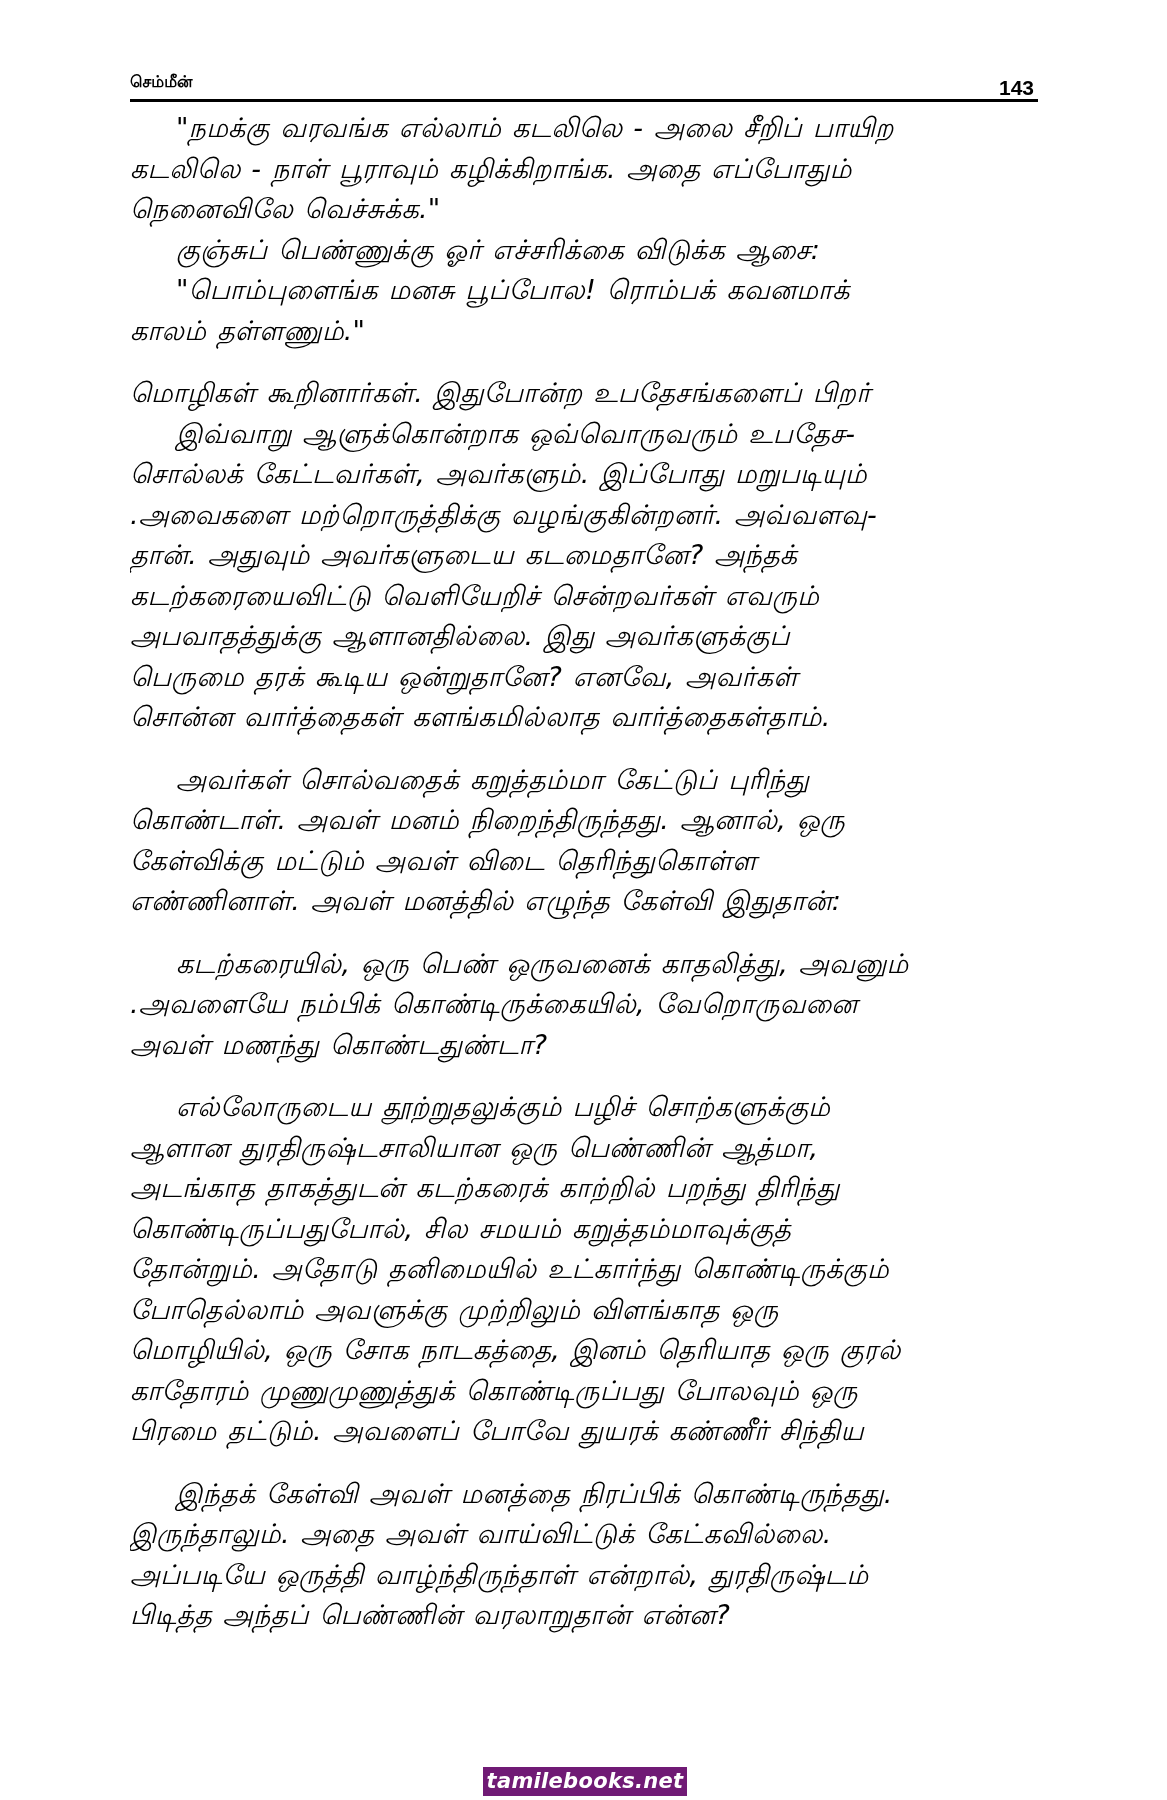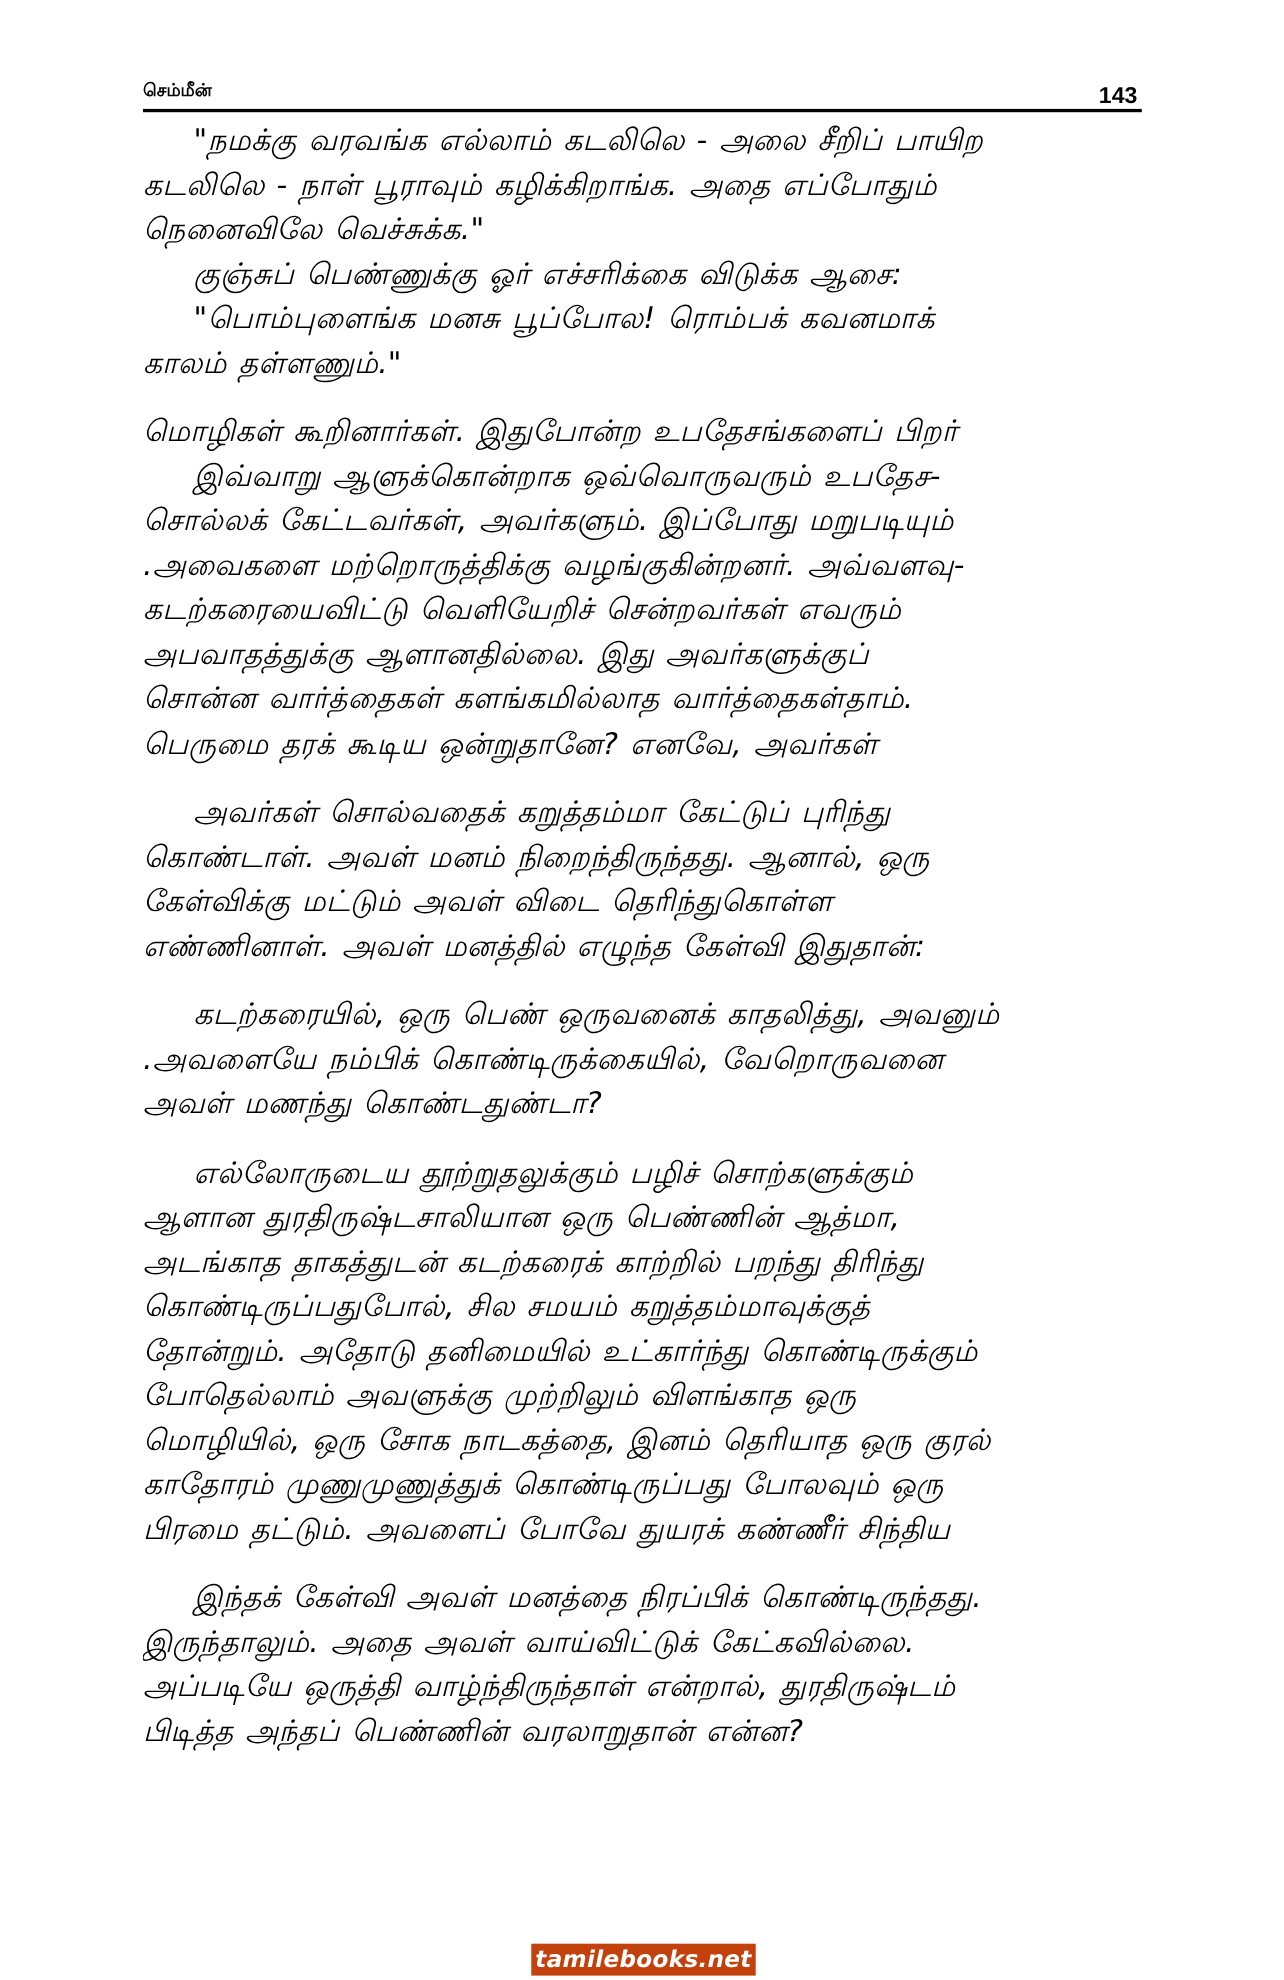--- a/index.html
+++ b/index.html
@@ -81,21 +81,21 @@
       padding-left: 46px;
     }
     .gap-1 { }
     .gap-2 { margin-top: 22px; }
     .footer-badge {
       position: absolute;
       left: 483px;
       top: 1767px;
       width: 204px;
       height: 29px;
-      background: #c2410c;
+      background: #701a75;
       color: #ffffff;
       font-family: "DejaVu Sans", sans-serif;
       font-style: italic;
       font-weight: bold;
       font-size: 21px;
       line-height: 29px;
       text-align: center;
       letter-spacing: 0.3px;
     }
   </style>
@@ -125,24 +125,25 @@
     <p class="para gap-1">
       <span class="line first">"பொம்புளைங்க மனசு பூப்போல! ரொம்பக் கவனமாக்</span>
       <span class="line">காலம் தள்ளணும்."</span>
     </p>
 
     <p class="para gap-2">
       <span class="line">மொழிகள் கூறினார்கள். இதுபோன்ற உபதேசங்களைப் பிறர்</span>
       <span class="line first">இவ்வாறு ஆளுக்கொன்றாக ஒவ்வொருவரும் உபதேச-</span>
       <span class="line">சொல்லக் கேட்டவர்கள், அவர்களும். இப்போது மறுபடியும்</span>
       <span class="line">.அவைகளை மற்றொருத்திக்கு வழங்குகின்றனர். அவ்வளவு-</span>
+      <span class="line">தான். அதுவும் அவர்களுடைய கடமைதானே? அந்தக்</span>
       <span class="line">கடற்கரையைவிட்டு வெளியேறிச் சென்றவர்கள் எவரும்</span>
       <span class="line">அபவாதத்துக்கு ஆளானதில்லை. இது அவர்களுக்குப்</span>
+      <span class="line">பெருமை தரக் கூடிய ஒன்றுதானே? எனவே, அவர்கள்</span>
       <span class="line">சொன்ன வார்த்தைகள் களங்கமில்லாத வார்த்தைகள்தாம்.</span>
-      <span class="line">பெருமை தரக் கூடிய ஒன்றுதானே? எனவே, அவர்கள்</span>
     </p>
 
     <p class="para gap-2">
       <span class="line first">அவர்கள் சொல்வதைக் கறுத்தம்மா கேட்டுப் புரிந்து</span>
       <span class="line">கொண்டாள். அவள் மனம் நிறைந்திருந்தது. ஆனால், ஒரு</span>
       <span class="line">கேள்விக்கு மட்டும் அவள் விடை தெரிந்துகொள்ள</span>
       <span class="line">எண்ணினாள். அவள் மனத்தில் எழுந்த கேள்வி இதுதான்:</span>
     </p>
 
     <p class="para gap-2">

